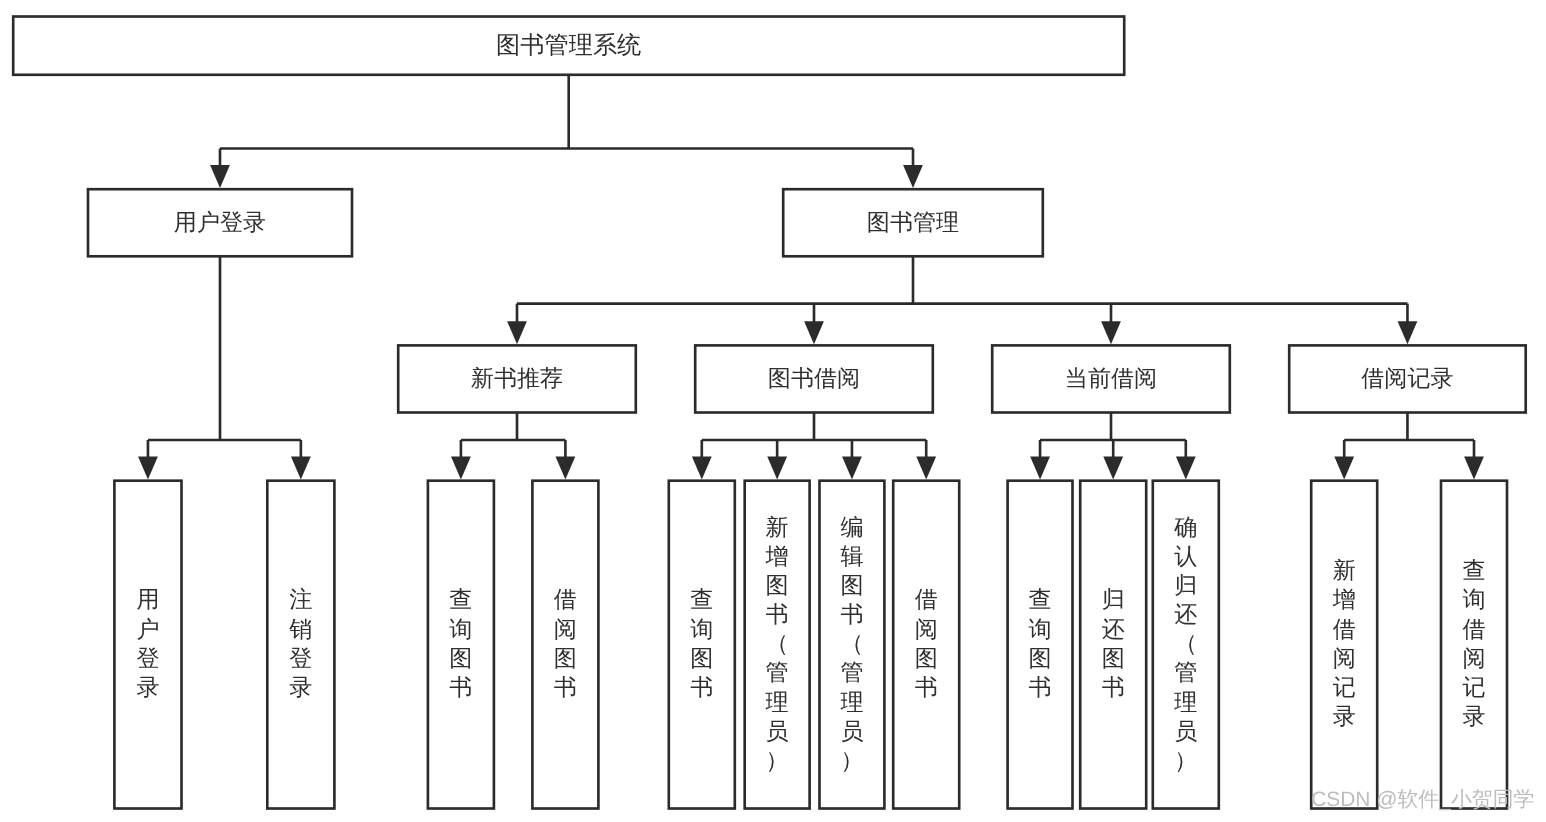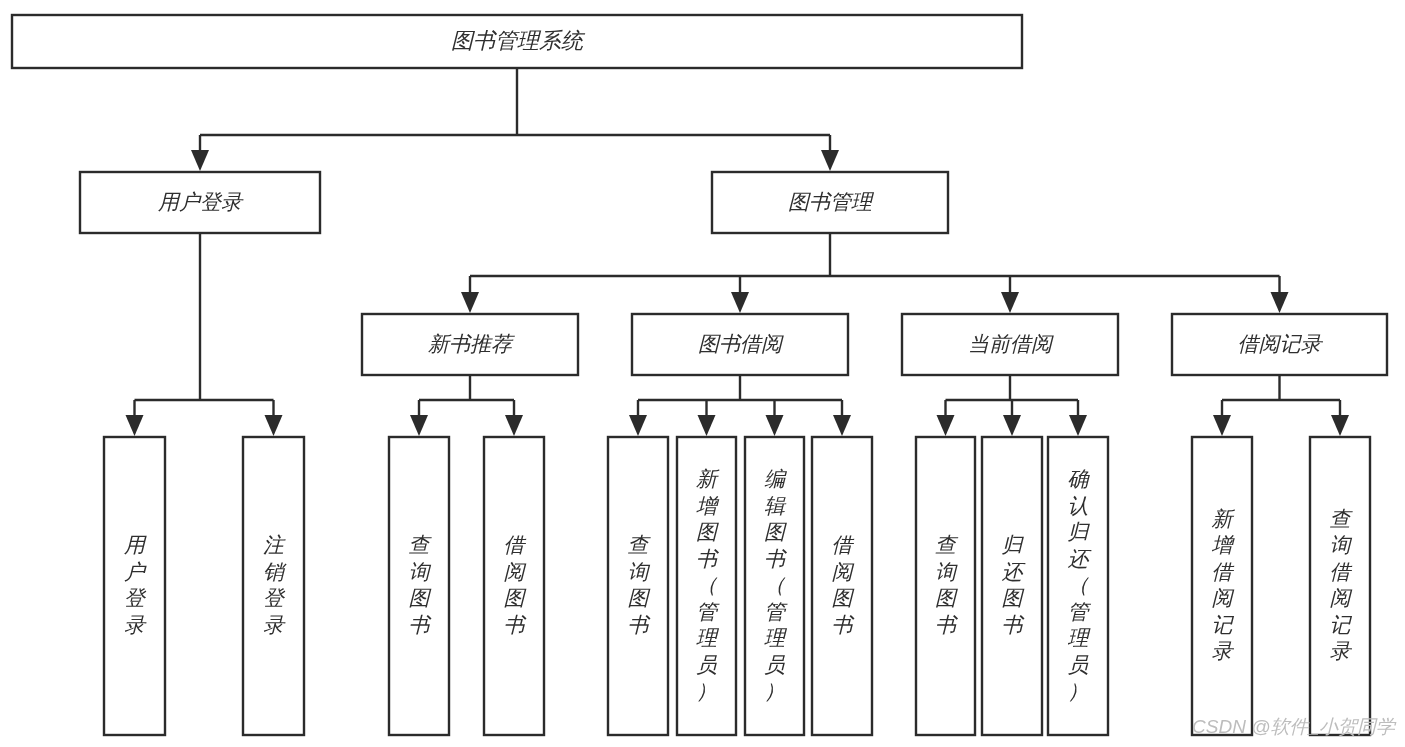--- a/index.html
+++ b/index.html
@@ -14,21 +14,20 @@
     font-family: "Liberation Sans", "DejaVu Sans", sans-serif;
     overflow: hidden;
     position: relative;
   }
   #diagram-root {
     position: absolute;
     left: 0;
     top: 0;
     width: 1405px;
     height: 550px;
-    font-style: italic;
   }
   svg.diagram-canvas {
     display: block;
     width: 1405px;
     height: 747px;
   }
   .node-box {
     fill: #ffffff;
     stroke: #2b2b2b;
     stroke-width: 2.4;

